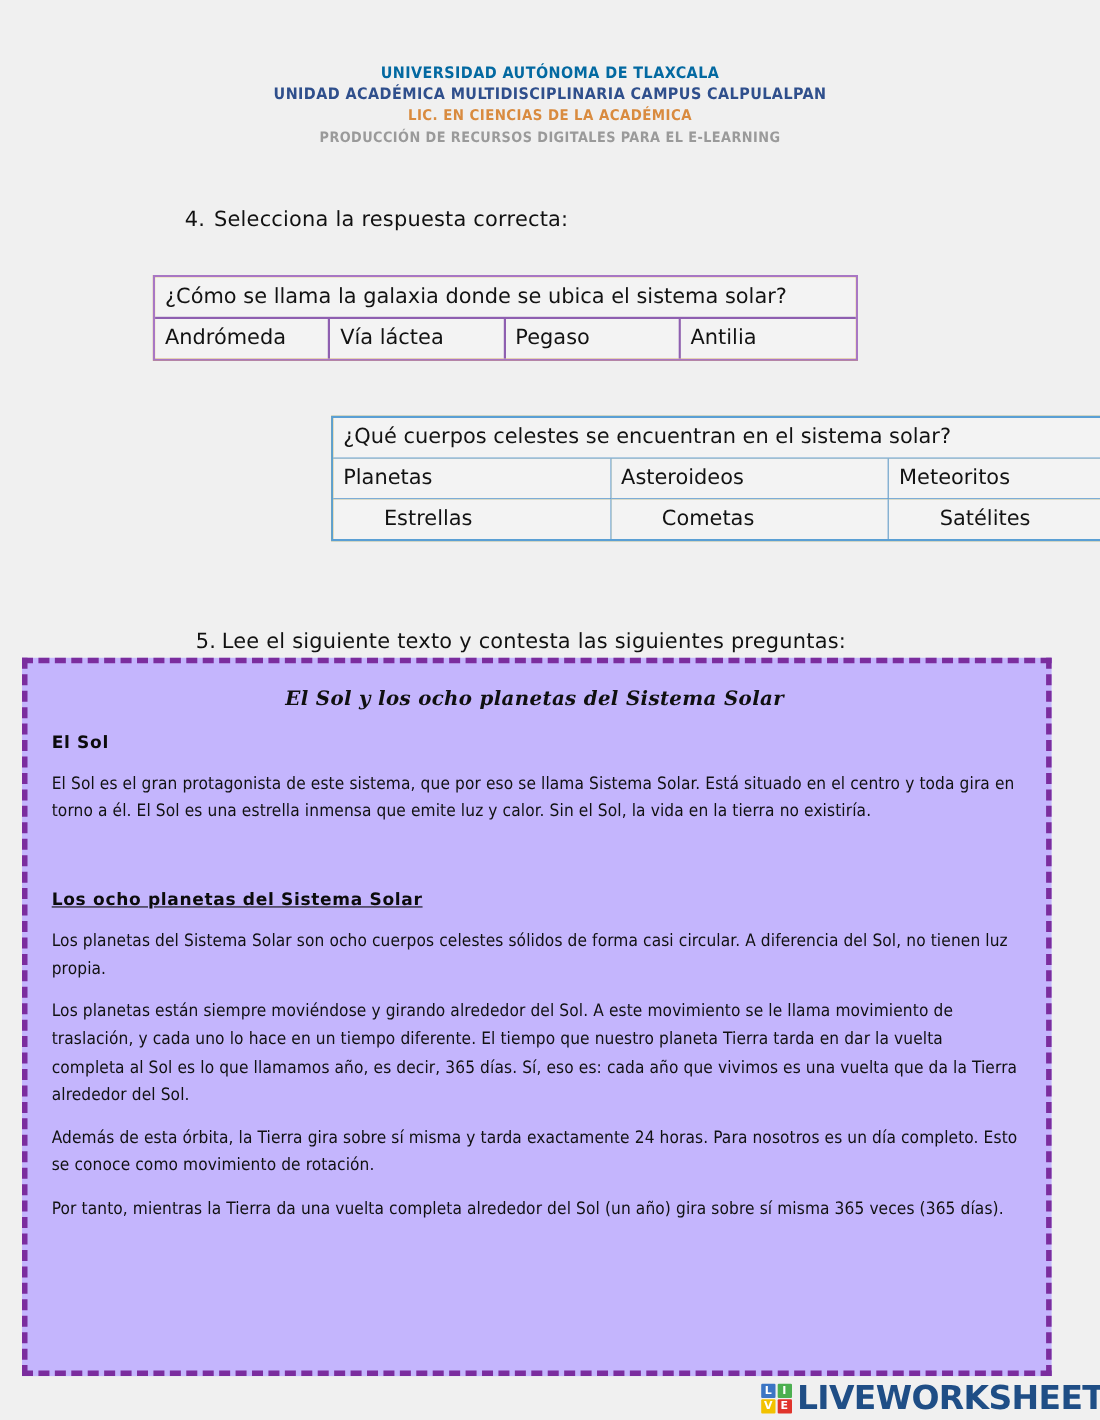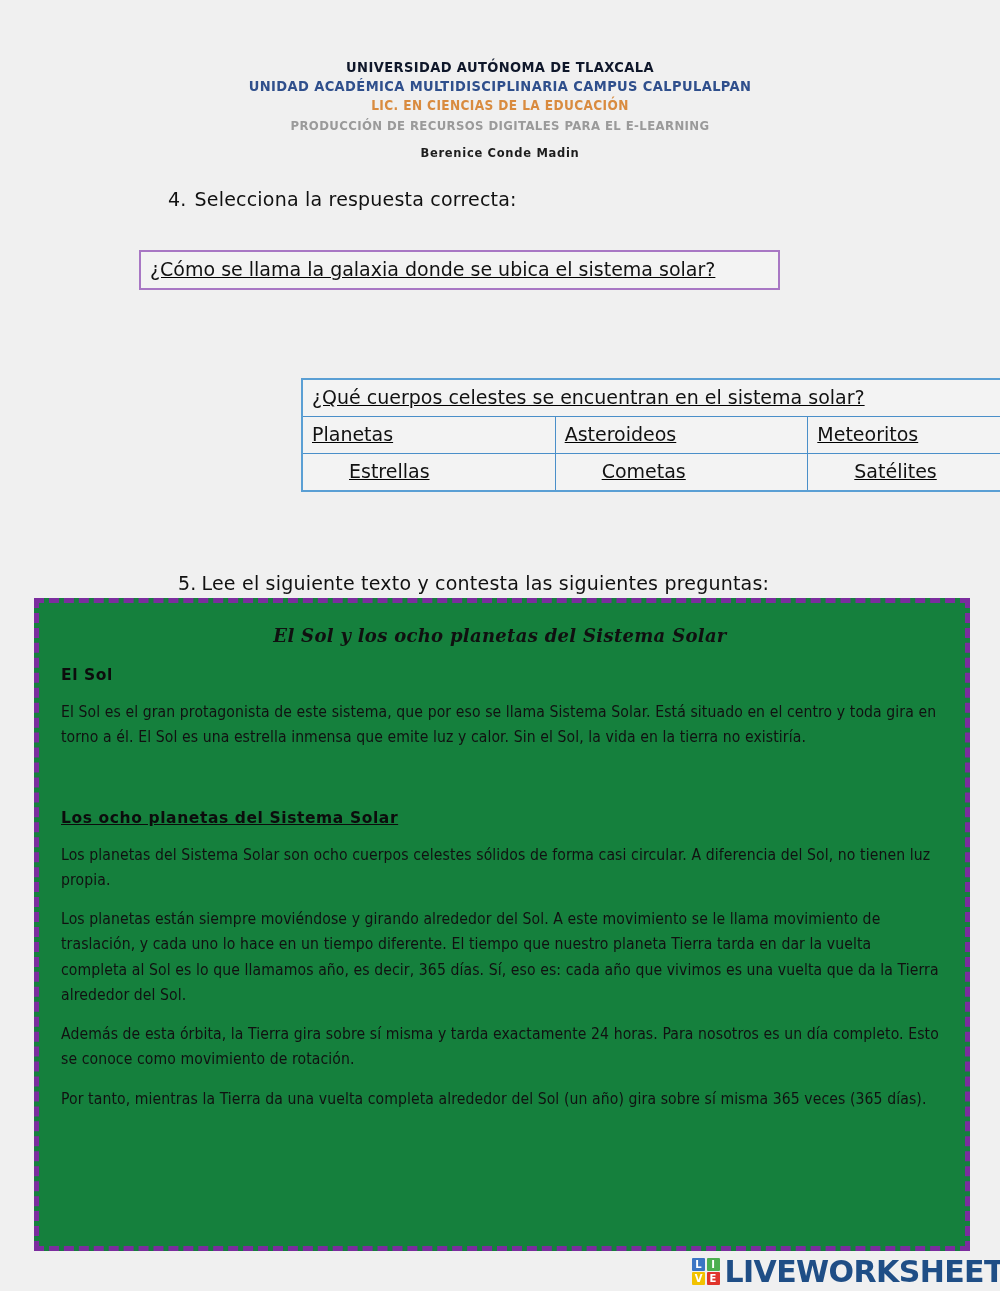--- a/index.html
+++ b/index.html
@@ -73,21 +73,20 @@
   }
   .prompt-5 .num { margin-right: 5px; }
 
   
   .qtable {
     position: absolute;
     border-collapse: separate;
     border-spacing: 0;
     background: #eab308;
     table-layout: fixed;
-    text-decoration: underline;
   }
   .qtable td {
     padding: 6px 9px 8px 9px;
     font-size: 19px;
     color: #121212;
     vertical-align: middle;
     background: #f3f3f3;
   }
   .qtable .qhead td { font-size: 19px; }
 
@@ -115,27 +114,27 @@
   #table-bodies td {
     border-right: 1.5px solid #4a8fc9;
     border-bottom: 1.5px solid #4a8fc9;
   }
   #table-bodies tr td:last-child { border-right: none; }
   #table-bodies tr:last-child td { border-bottom: none; padding-left: 46px; }
 
   
   #passage-box {
     position: absolute;
-    left: 34px;
+    left: 20px;
     top: 598px;
     width: 936px;
     height: 653px;
     box-sizing: border-box;
     border: 5px dashed #7b2d9e;
-    background: #15803d;
+    background: #c4b5fd;
     padding: 14px 26px 10px 22px;
   }
   .passage-title {
     text-align: center;
     font-family: "DejaVu Serif", serif;
     font-weight: bold;
     font-style: italic;
     font-size: 18px;
     color: #101010;
     letter-spacing: 0.3px;
@@ -190,35 +189,40 @@
     font-weight: bold;
     font-size: 30px;
     letter-spacing: -0.6px;
     color: #1f4e86;
   }
 </style>
 </head>
 <body style="background: rgb(240, 240, 240);">
 
 <div class="header">
-  <div class="header-line hdr-1" style="color: #0f172a;">UNIVERSIDAD AUTÓNOMA DE TLAXCALA</div>
+  <div class="header-line hdr-1" style="color: #0369a1;">UNIVERSIDAD AUTÓNOMA DE TLAXCALA</div>
   <div class="header-line hdr-2" style="color: rgb(47, 79, 140);">UNIDAD ACADÉMICA MULTIDISCIPLINARIA CAMPUS CALPULALPAN</div>
-  <div class="header-line hdr-3" style="color: rgb(217, 139, 63);">LIC. EN CIENCIAS DE LA EDUCACIÓN</div>
+  <div class="header-line hdr-3" style="color: rgb(217, 139, 63);">LIC. EN CIENCIAS DE LA ACADÉMICA</div>
   <div class="header-line hdr-4" style="color: rgb(154, 154, 154);">PRODUCCIÓN DE RECURSOS DIGITALES PARA EL E-LEARNING</div>
-  <div class="hdr-author">Berenice Conde Madin</div>
 </div>
 
 <div class="prompt prompt-4">
   <span class="num">4.</span><span>Selecciona la respuesta correcta:</span>
 </div>
 
 <table class="qtable" id="table-galaxy">
   <tbody>
       <tr class="qhead">
     <td colspan="4">¿Cómo se llama la galaxia donde se ubica el sistema solar?</td>
+  </tr>
+  <tr>
+    <td style="width:156px">Andrómeda</td>
+    <td style="width:170px">Vía láctea</td>
+    <td style="width:155px">Pegaso</td>
+    <td>Antilia</td>
   </tr>
 </tbody>
   </table>
 
 <table class="qtable" id="table-bodies">
   <tbody>
       <tr class="qhead">
     <td colspan="3">¿Qué cuerpos celestes se encuentran en el sistema solar?</td>
   </tr>
   <tr>

